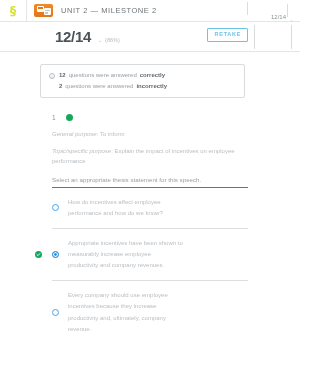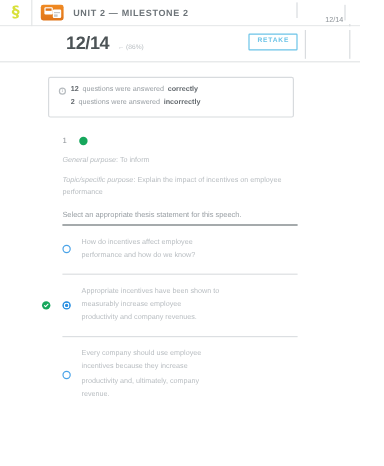--- a/index.html
+++ b/index.html
@@ -55,21 +55,21 @@
   }
   .badge-icon .sq2:before{
     content:""; position:absolute; left:1px; top:4px;
     width:3px; height:1.5px; background:#c9c9c9;
   }
   .unit-title {
     margin-left: 8px;
     font-size: 7.5px;
     letter-spacing: 0.55px;
     color: #6d7479;
-    font-weight: bold;
+    font-weight: normal;
     white-space: nowrap;
   }
   .topbar-spacer { flex: 1; }
   .topbar-divider {
     width: 1px; height: 13px; background: #d9dcdf;
   }
   .topbar-divider.d1 { margin-right: 12px; }
 
   
   .subbar {

